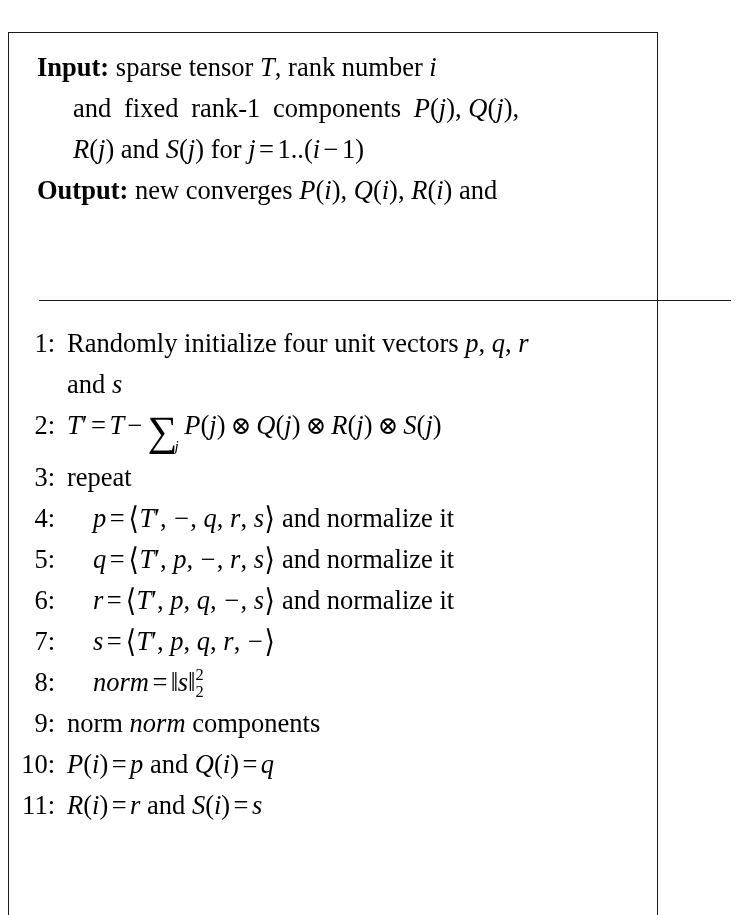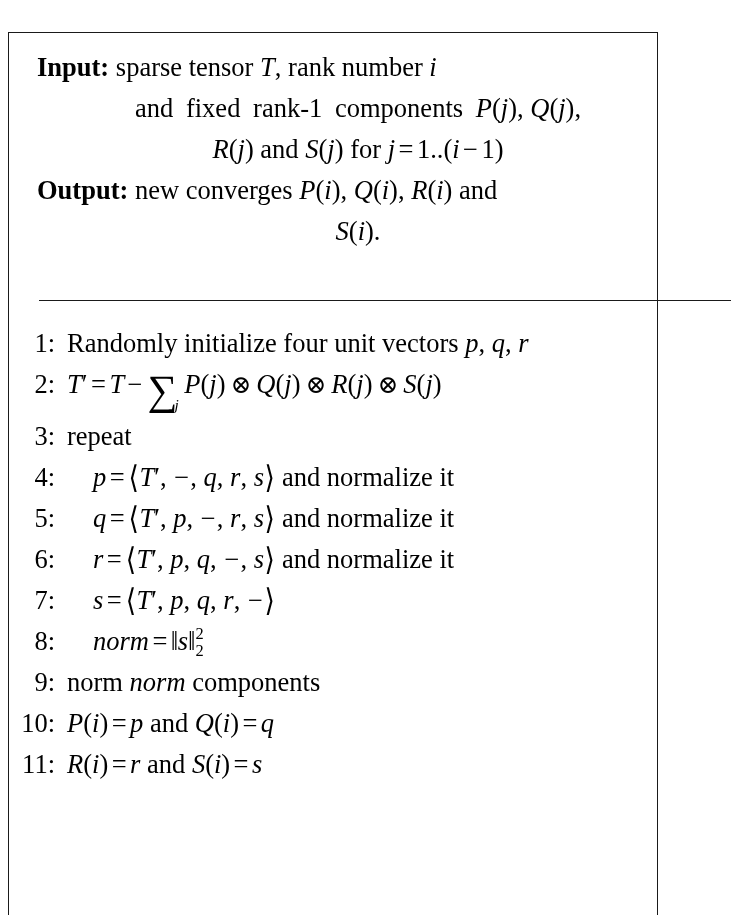--- a/index.html
+++ b/index.html
@@ -133,21 +133,20 @@
   
   #io-block {
     font-size: 26.5px;
     line-height: 41px;
   }
   .io-line {
     white-space: nowrap;
   }
   .io-line.hang {
     padding-left: 36px;
-    text-align: center;
   }
   .io-line.justify-wide > .sp-wide {
     display: inline-block;
     width: 0.48em;
   }
 
   
   #header-rule {
     position: absolute;
     left: 30px;
@@ -223,38 +222,39 @@
 
       <div class="io-line">
         <span class="lbl">Output:</span>
         <span class="rm">new converges</span>
         <span class="mi">P</span><span class="paren">(</span><span class="mi">i</span><span class="paren">),</span>
         <span class="mi">Q</span><span class="paren">(</span><span class="mi">i</span><span class="paren">),</span>
         <span class="mi">R</span><span class="paren">(</span><span class="mi">i</span><span class="paren">)</span>
         <span class="rm">and</span>
       </div>
 
-      <div class="io-line hang">
-        <span class="mi">S</span><span class="paren">(</span><span class="mi">i</span><span class="paren">)</span><span class="rm">.</span>
-      </div>
 
     </div>
   </div>
 
   <div id="header-rule"></div>
 
   <div id="steps">
 
     <div class="step">
       <div class="step-num">1:</div>
       <div class="step-body">
         <span class="rm">Randomly initialize four unit vectors</span>
         <span class="mi">p</span><span class="rm">,</span>
         <span class="mi">q</span><span class="rm">,</span>
         <span class="mi">r</span>
+        <span class="cont">
+          <span class="rm">and</span>
+          <span class="mi">s</span>
+        </span>
       </div>
     </div>
 
     <div class="step">
       <div class="step-num">2:</div>
       <div class="step-body nowrap">
         <span class="mi">T</span><span class="prime">′</span><span class="mo">=</span><span class="mi">T</span><span class="mo">−</span><span class="sum-wrap"><span class="sum-glyph">∑</span><span class="sum-sub">j</span></span><span class="mi">P</span><span class="paren">(</span><span class="mi">j</span><span class="paren">)</span><span class="otimes">⊗</span><span class="mi">Q</span><span class="paren">(</span><span class="mi">j</span><span class="paren">)</span><span class="otimes">⊗</span><span class="mi">R</span><span class="paren">(</span><span class="mi">j</span><span class="paren">)</span><span class="otimes">⊗</span><span class="mi">S</span><span class="paren">(</span><span class="mi">j</span><span class="paren">)</span>
       </div>
     </div>
 

